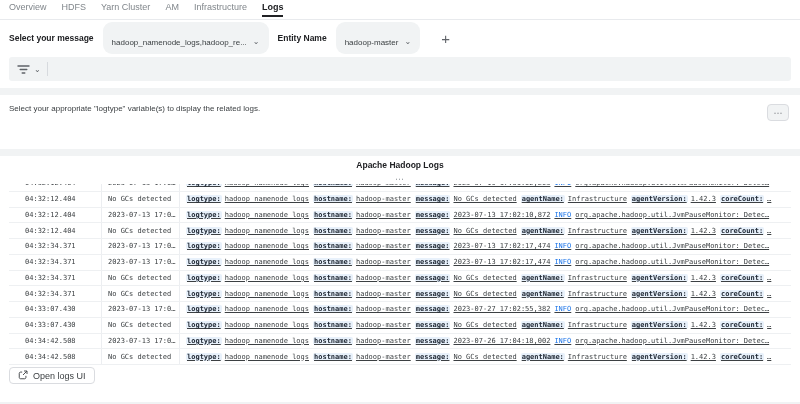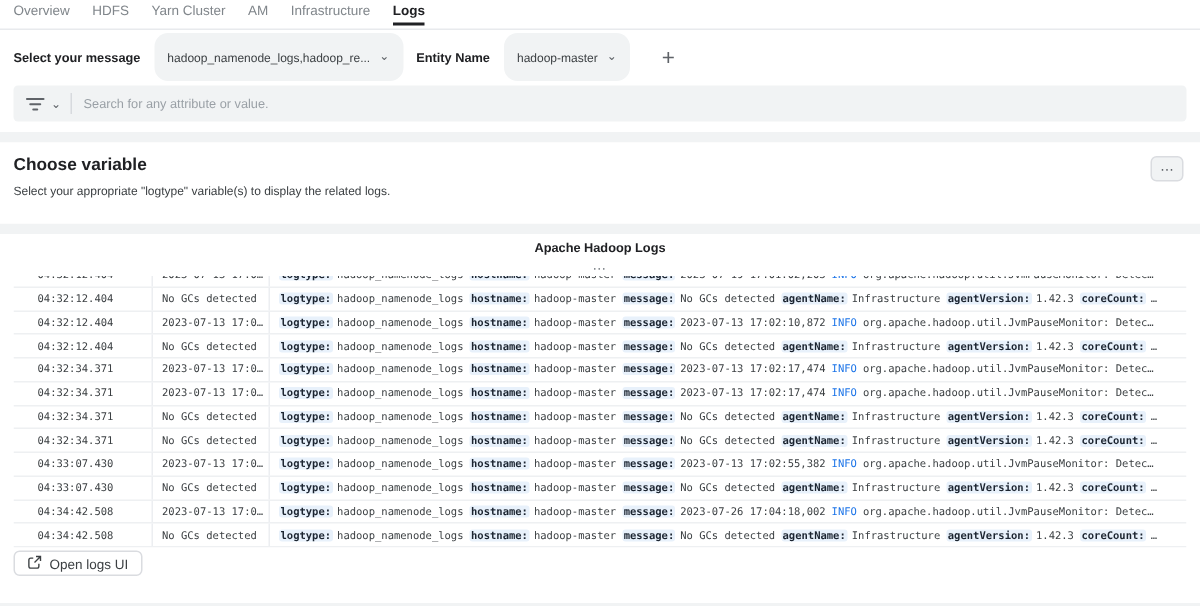--- a/index.html
+++ b/index.html
@@ -8,21 +8,21 @@
 
   
   .tabbar { height:20px; display:flex; align-items:flex-start; gap:15px; padding:0 9px;
     border-bottom:1px solid #e8eaed; background:#fff; }
   .tab { font-size:9px; color:#80868b; line-height:14px; padding-bottom:1px; cursor:pointer; white-space:nowrap; }
   .tab.active { color:#202124; font-weight:bold; border-bottom:2px solid #202124; margin-bottom:-1px; }
 
   
   .filterbar { height:36px; display:flex; align-items:center; gap:9px; padding:0 9px; background:#fff; }
   .flabel { font-size:8.5px; font-weight:bold; color:#202124; white-space:nowrap; }
-  .pill { height:25px; display:inline-flex; align-items:center; gap:6px; background:#f1f3f4;
+  .pill { height:25px; display:inline-flex; align-items:flex-start; gap:6px; background:#f1f3f4;
     border:none; border-radius:9px; padding:16px 9px; font-size:8px; color:#3c4043; cursor:pointer;
     font-family:"Liberation Sans", sans-serif; white-space:nowrap; }
   .chev { font-size:8px; color:#5f6368; line-height:1; }
   .addbtn { background:none; border:none; font-size:15px; color:#5f6368; cursor:pointer;
     margin-left:8px; line-height:1; padding:0 4px; }
 
   
   .searchwrap { height:32px; padding:1px 9px 7px; background:#fff; }
   .searchbar { height:24px; background:#f1f3f4; border-radius:3px; display:flex; align-items:center; padding:0 8px; }
   .funnel { display:flex; align-items:center; margin-right:4px; }
@@ -54,21 +54,21 @@
   .c2 { width:78px; flex:none; padding-left:6px; }
   .c3 { flex:1; min-width:0; padding-left:6px; }
   .thead > div { height:100%; display:flex; align-items:center; }
   .thead > div + div, .trow > div + div { border-left:1px solid #eceef1; }
 
   .tbody { height:181px; overflow:hidden; }
   .trow { display:flex; height:15.75px; align-items:center; border-bottom:1px solid #eef0f2;
     font-family:"DejaVu Sans Mono", monospace; font-size:7px; color:#3c4043; white-space:nowrap; cursor:pointer; }
   .trow:first-child { margin-top:-8px; }
   .trow > div { height:100%; display:flex; align-items:center; overflow:hidden; }
-  .td-sum { letter-spacing:0; }
+  .td-sum { letter-spacing:0;text-decoration:underline; }
   .sum-key { font-weight:bold; color:#1b2430; background:#e8f1fb; border-radius:2px; padding:0 1px; margin-right:3px; }
   .sum-seg { margin-right:4px; }
   .sum-info { color:#1a73e8; margin-right:4px; }
 
   .logs-foot { height:21px; display:flex; justify-content:flex-start; align-items:center; }
   .openlogs { display:inline-flex; align-items:center; gap:5px; height:17px; background:#fff;
     border:1px solid #dadce0; border-radius:4px; padding:0 8px; font-size:9px; color:#3c4043;
     cursor:pointer; font-family:"Liberation Sans", sans-serif; }
 
   .strip { height:6px; background:#f1f3f4; }
@@ -101,28 +101,26 @@
 
 <div class="searchwrap">
   <div class="searchbar">
     <span class="funnel">
       <svg width="13" height="11" viewBox="0 0 13 11">
           <path d="M1 2h11M3.2 5.5h6.6M5.2 9h2.6" stroke="#5f6368" stroke-width="1.4" stroke-linecap="round" fill="none"></path>
         </svg>
     </span>
     <span class="schev">⌄</span>
     <div class="vdiv"></div>
-    <input type="text" placeholder="Search for any attribute or value." style="">
   </div>
 </div>
 
 <div class="band"></div>
 
 <section class="choose">
-  <h2>Choose variable</h2>
   <p>Select your appropriate "logtype" variable(s) to display the related logs.</p>
   <button class="dots-btn">⋯</button>
 </section>
 
 <div class="band"></div>
 
 <section class="logs">
   <div class="logs-head">
     <h3>Apache Hadoop Logs</h3>
     <button class="dots-plain">⋯</button>
@@ -266,21 +264,21 @@
 
   <div class="trow">
     <div class="c1 td-ts">04:33:07.430</div>
     <div class="c2 td-msg">2023-07-13 17:0…</div>
     <div class="c3 td-sum">
           <span class="sum-key">logtype:</span>
           <span class="sum-seg">hadoop_namenode_logs</span>
           <span class="sum-key">hostname:</span>
           <span class="sum-seg">hadoop-master</span>
           <span class="sum-key">message:</span>
-          <span class="sum-seg">2023-07-13 17:02:55,382</span>
+          <span class="sum-seg">2023-07-27 17:02:55,382</span>
           <span class="sum-info">INFO</span>
           <span class="sum-seg">org.apache.hadoop.util.JvmPauseMonitor: Detec…</span>
         </div>
   </div>
 
   <div class="trow">
     <div class="c1 td-ts">04:33:07.430</div>
     <div class="c2 td-msg">No GCs detected</div>
     <div class="c3 td-sum">
           <span class="sum-key">logtype:</span>

